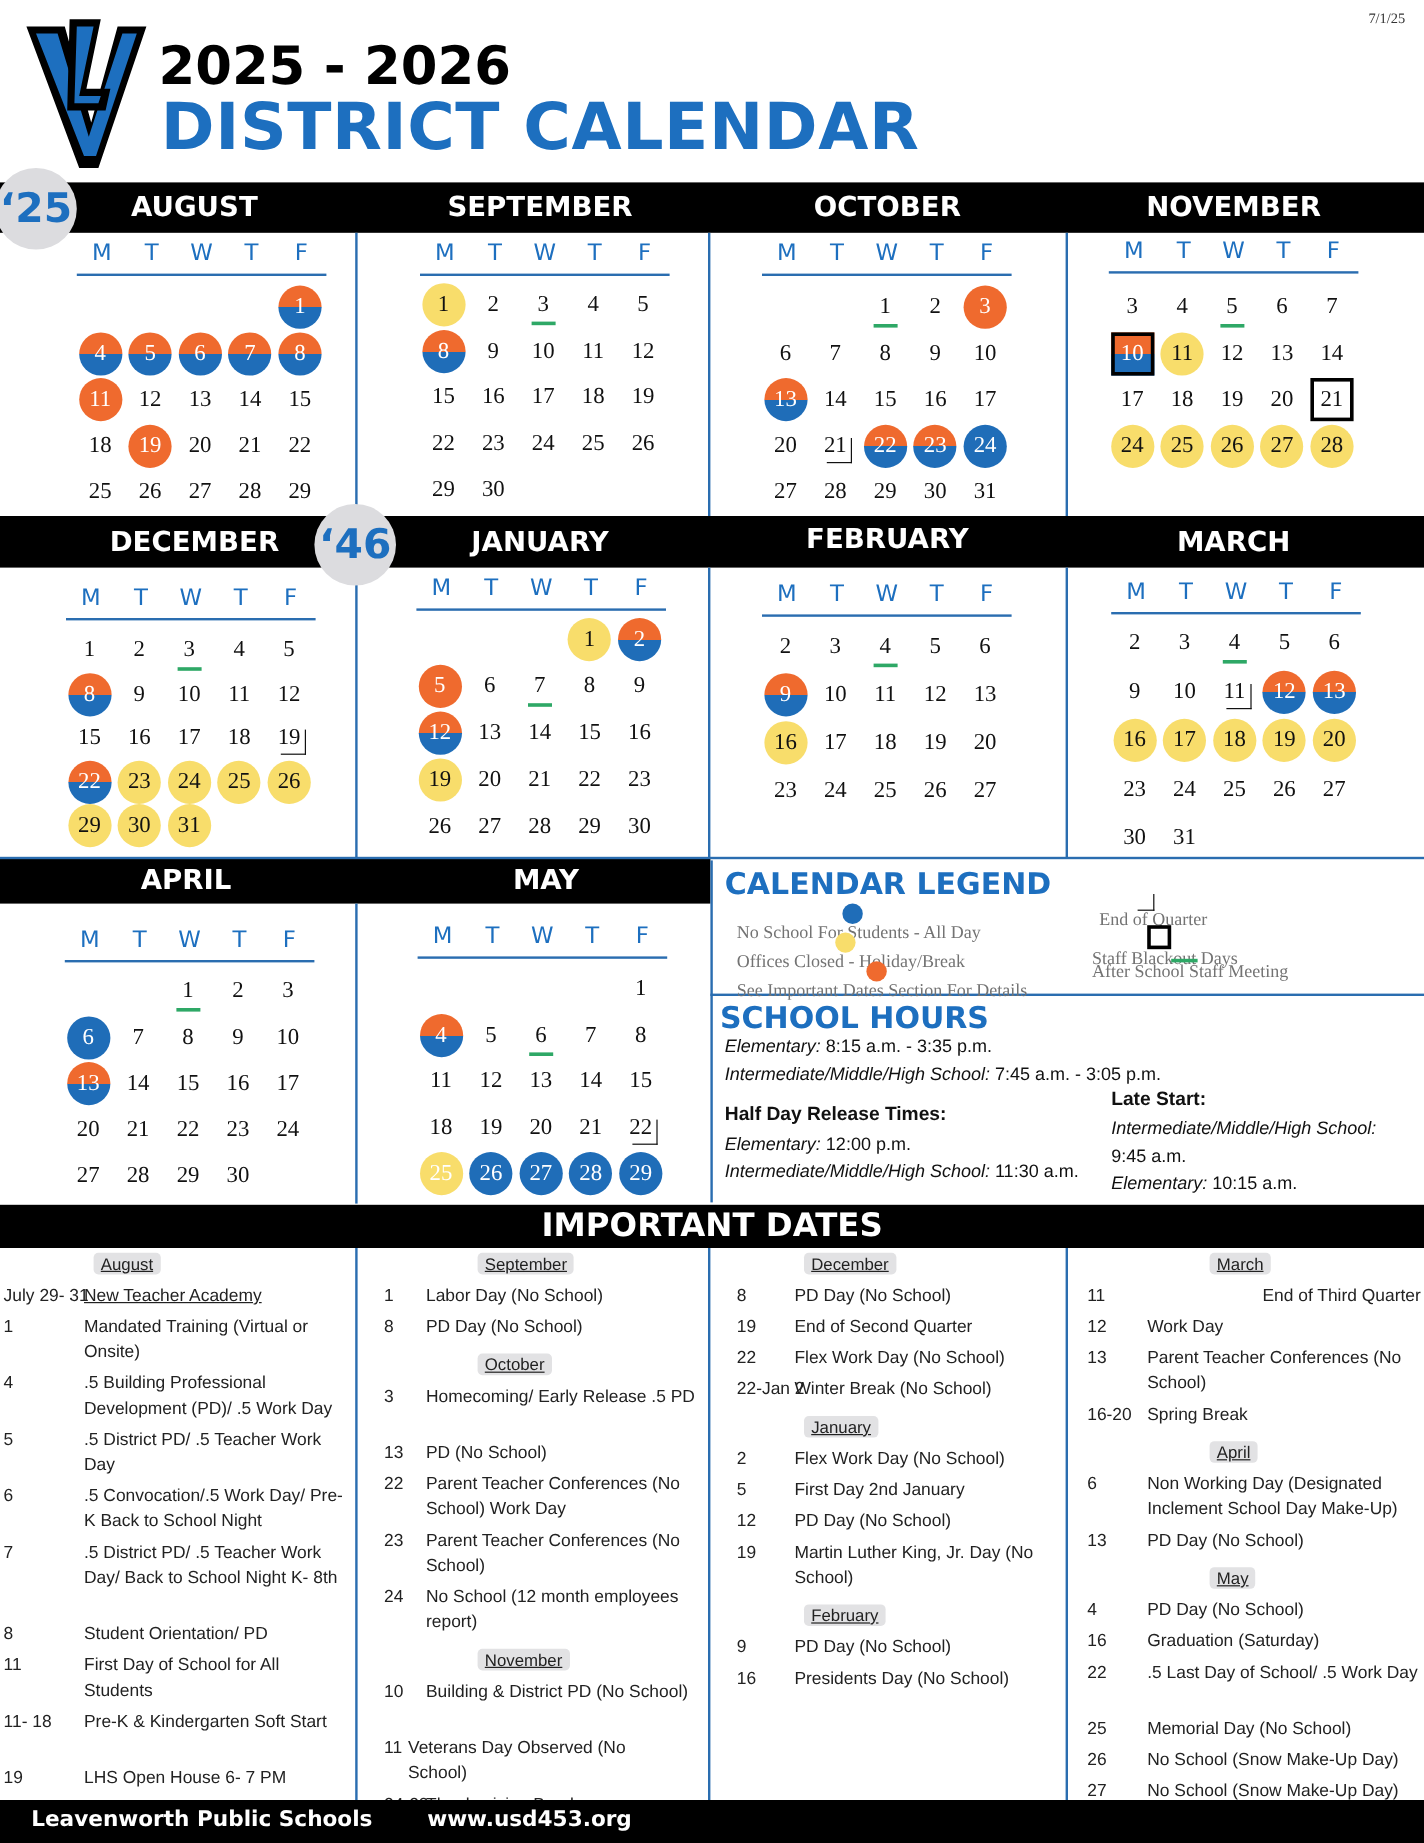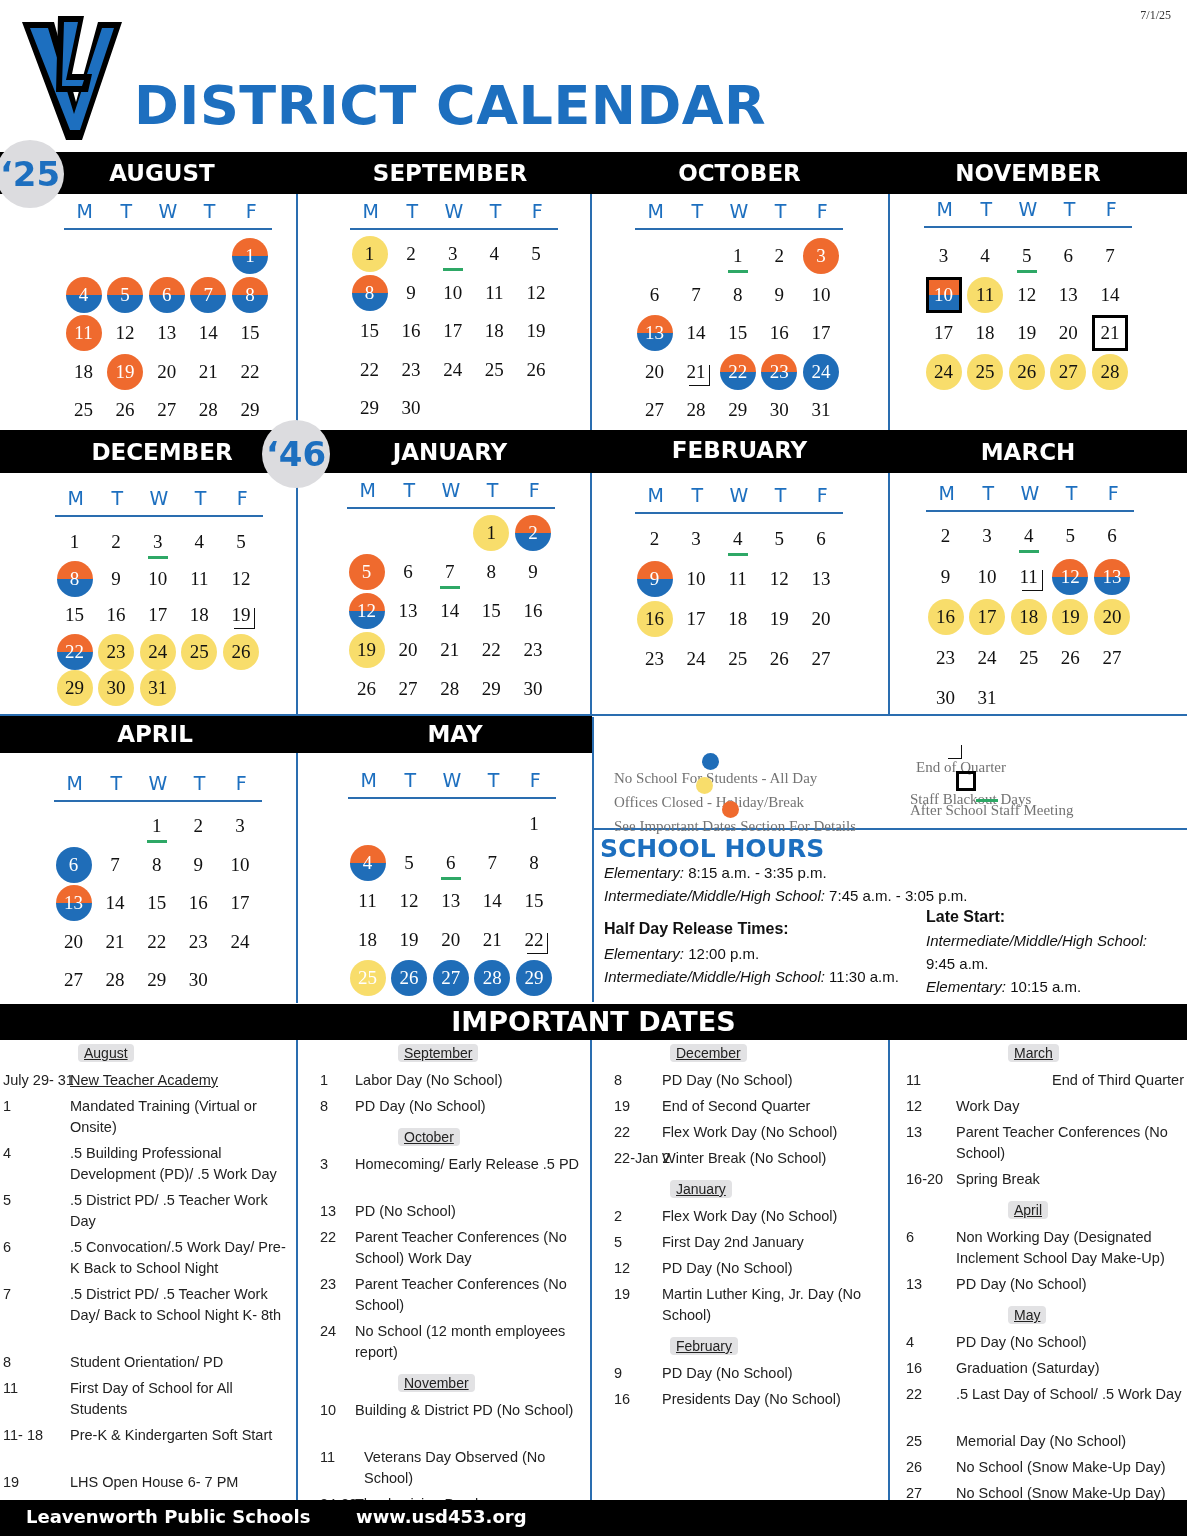--- a/index.html
+++ b/index.html
@@ -60,20 +60,21 @@
 
 <div class="revdate">7/1/25</div>
 
 <div class="header">
   <svg class="logo" viewBox="0 0 110 130">
     <polygon points="4,8 36,8 58,88 80,8 104,8 64,126 48,126" fill="#000"></polygon>
     <polygon points="12,14 30,14 56,100 84,14 96,14 62,116 52,116" fill="#1d6fbf"></polygon>
     <polygon points="40,2 66,2 54,60 74,60 70,78 38,78" fill="#000"></polygon>
     <polygon points="46,8 60,8 48,66 66,66 64,72 44,72" fill="#1d6fbf"></polygon>
   </svg>
+  <div class="title-year">2025 - 2026</div>
   <div class="title-main">DISTRICT CALENDAR</div>
 </div>
 
 <div class="band" style="top:152px;height:42px;">
   <div class="mname" style="left:62px;width:200px;top:8px;">AUGUST</div>
   <div class="mname" style="left:300px;width:300px;top:8px;">SEPTEMBER</div>
   <div class="mname" style="left:592px;width:295px;top:8px;">OCTOBER</div>
   <div class="mname" style="left:888px;width:280px;top:8px;">NOVEMBER</div>
 </div>
 <div class="yearbadge" style="left:-4px;top:140px;">‘25</div>
@@ -383,20 +384,21 @@
     <div class="day " style="left: 474.3px; top: 921.5px;">21</div>
     <div class="day eoq" style="left: 515.9px; top: 921.5px;">22</div>
     <div class="day yellowfaint" style="left: 349.5px; top: 960px;">25</div>
     <div class="day blue" style="left: 391.1px; top: 960px;">26</div>
     <div class="day blue" style="left: 432.7px; top: 960px;">27</div>
     <div class="day blue" style="left: 474.3px; top: 960px;">28</div>
     <div class="day blue" style="left: 515.9px; top: 960px;">29</div>
   </div>
 
 <div class="legend">
+  <h2>CALENDAR LEGEND</h2>
   <div class="leg-item" style="left:20px;top:36px;">
     <span class="leg-dot" style="background:#1f6db8;"></span>
     <span>No School For Students - All Day</span>
   </div>
   <div class="leg-item" style="left:20px;top:60px;">
     <span class="leg-dot" style="background:#f8dd6b;"></span>
     <span>Offices Closed - Holiday/Break</span>
   </div>
   <div class="leg-item" style="left:20px;top:84px;">
     <span class="leg-dot" style="background:#ef6a2e;"></span>
@@ -505,21 +507,21 @@
       <span class="d">24</span>
       <span class="t" style="left: 35px; width: 232px;">No School (12 month employees report)</span>
     </div>
     <div class="mtag" style="left: 398px; top: 1374px;">November</div>
     <div class="ev" style="left: 320px; top: 1400px; width: 267px;">
       <span class="d">10</span>
       <span class="t" style="left: 35px; width: 232px;">Building &amp; District PD (No School)</span>
     </div>
     <div class="ev" style="left: 320px; top: 1447px; width: 267px;">
       <span class="d">11</span>
-      <span class="t" style="left: 44px; width: 232px;">Veterans Day Observed (No School)</span>
+      <span class="t" style="left: 20px; width: 232px;">Veterans Day Observed (No School)</span>
     </div>
     <div class="ev" style="left: 320px; top: 1494px; width: 267px;">
       <span class="d">24-28</span>
       <span class="t" style="left: 35px; width: 232px;">Thanksgiving Break</span>
     </div>
     <div class="mtag" style="left: 670px; top: 1044px;">December</div>
     <div class="ev" style="left: 614px; top: 1070px; width: 270px;">
       <span class="d">8</span>
       <span class="t" style="left: 48px; width: 222px;">PD Day (No School)</span>
     </div>

